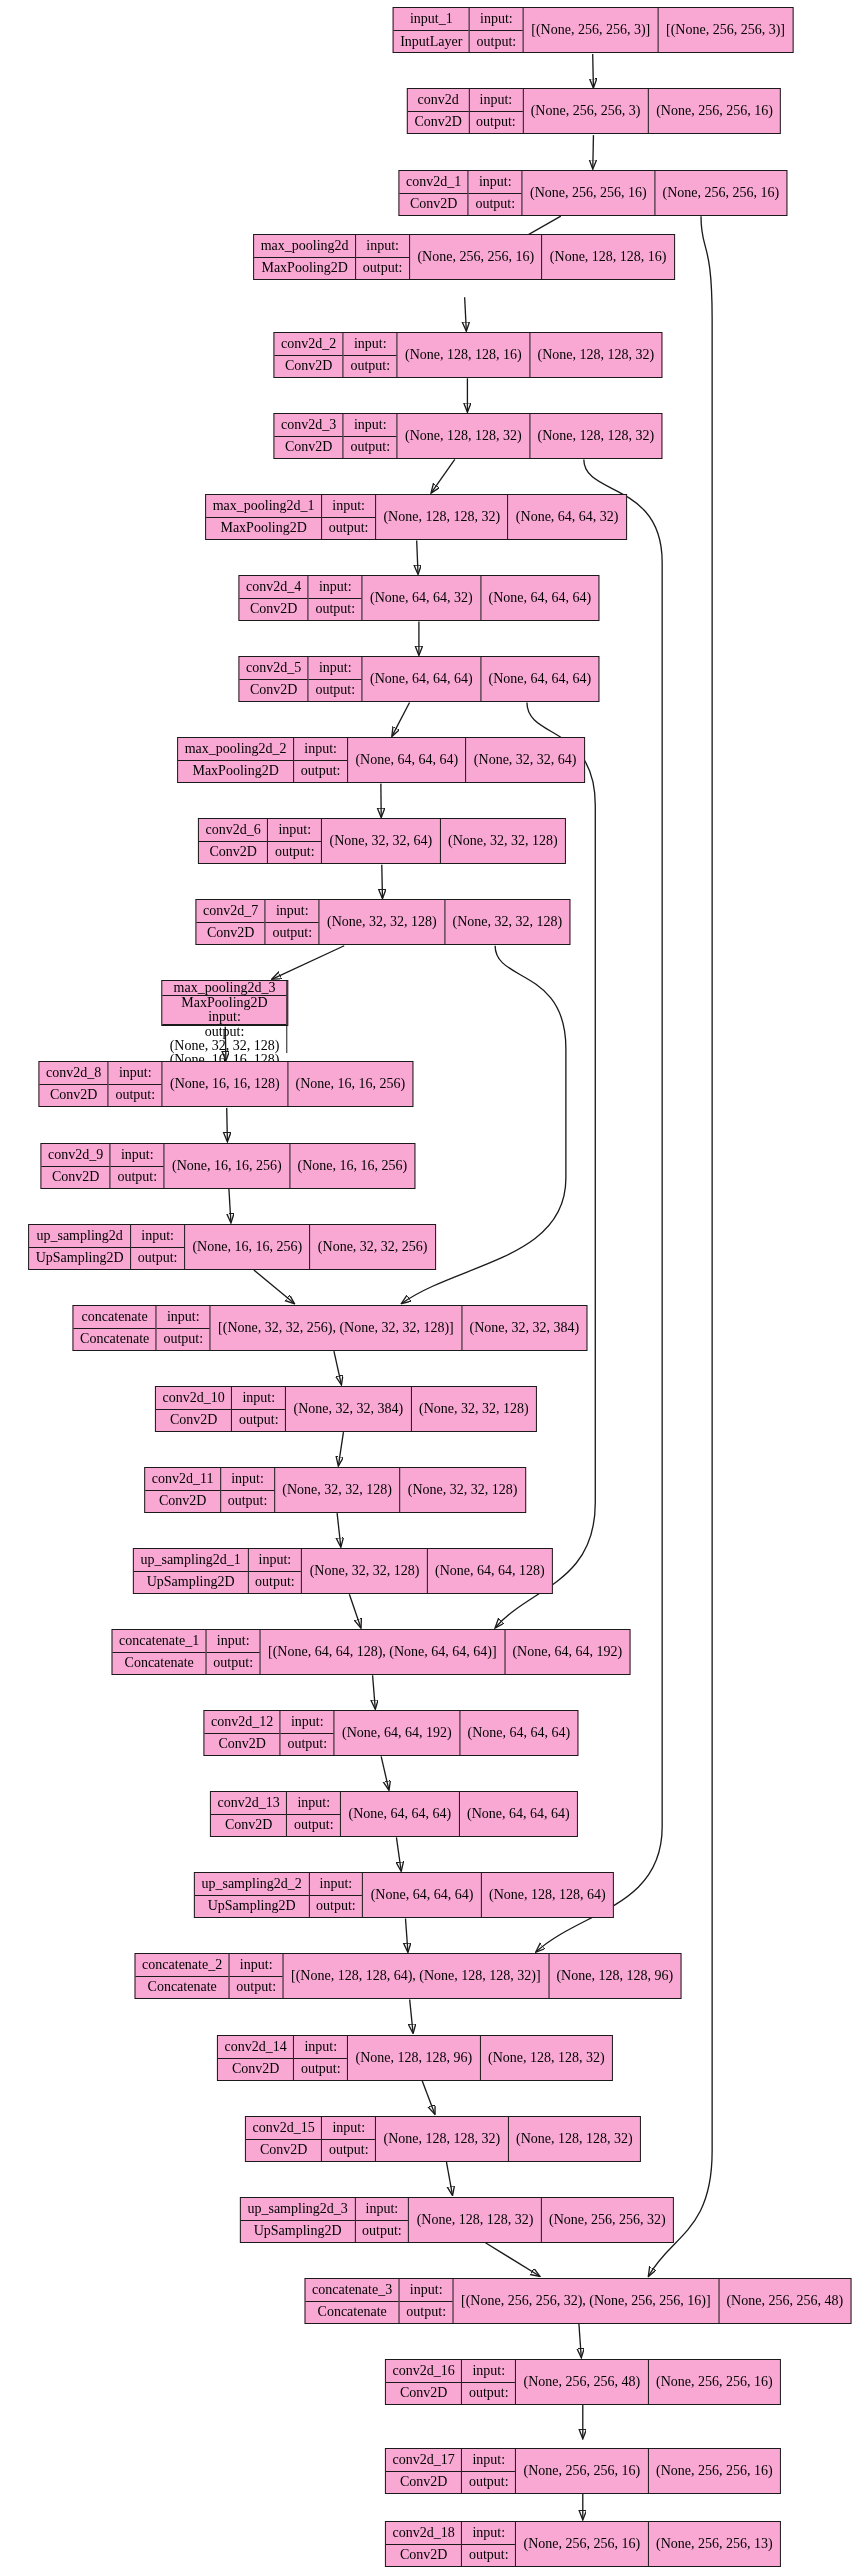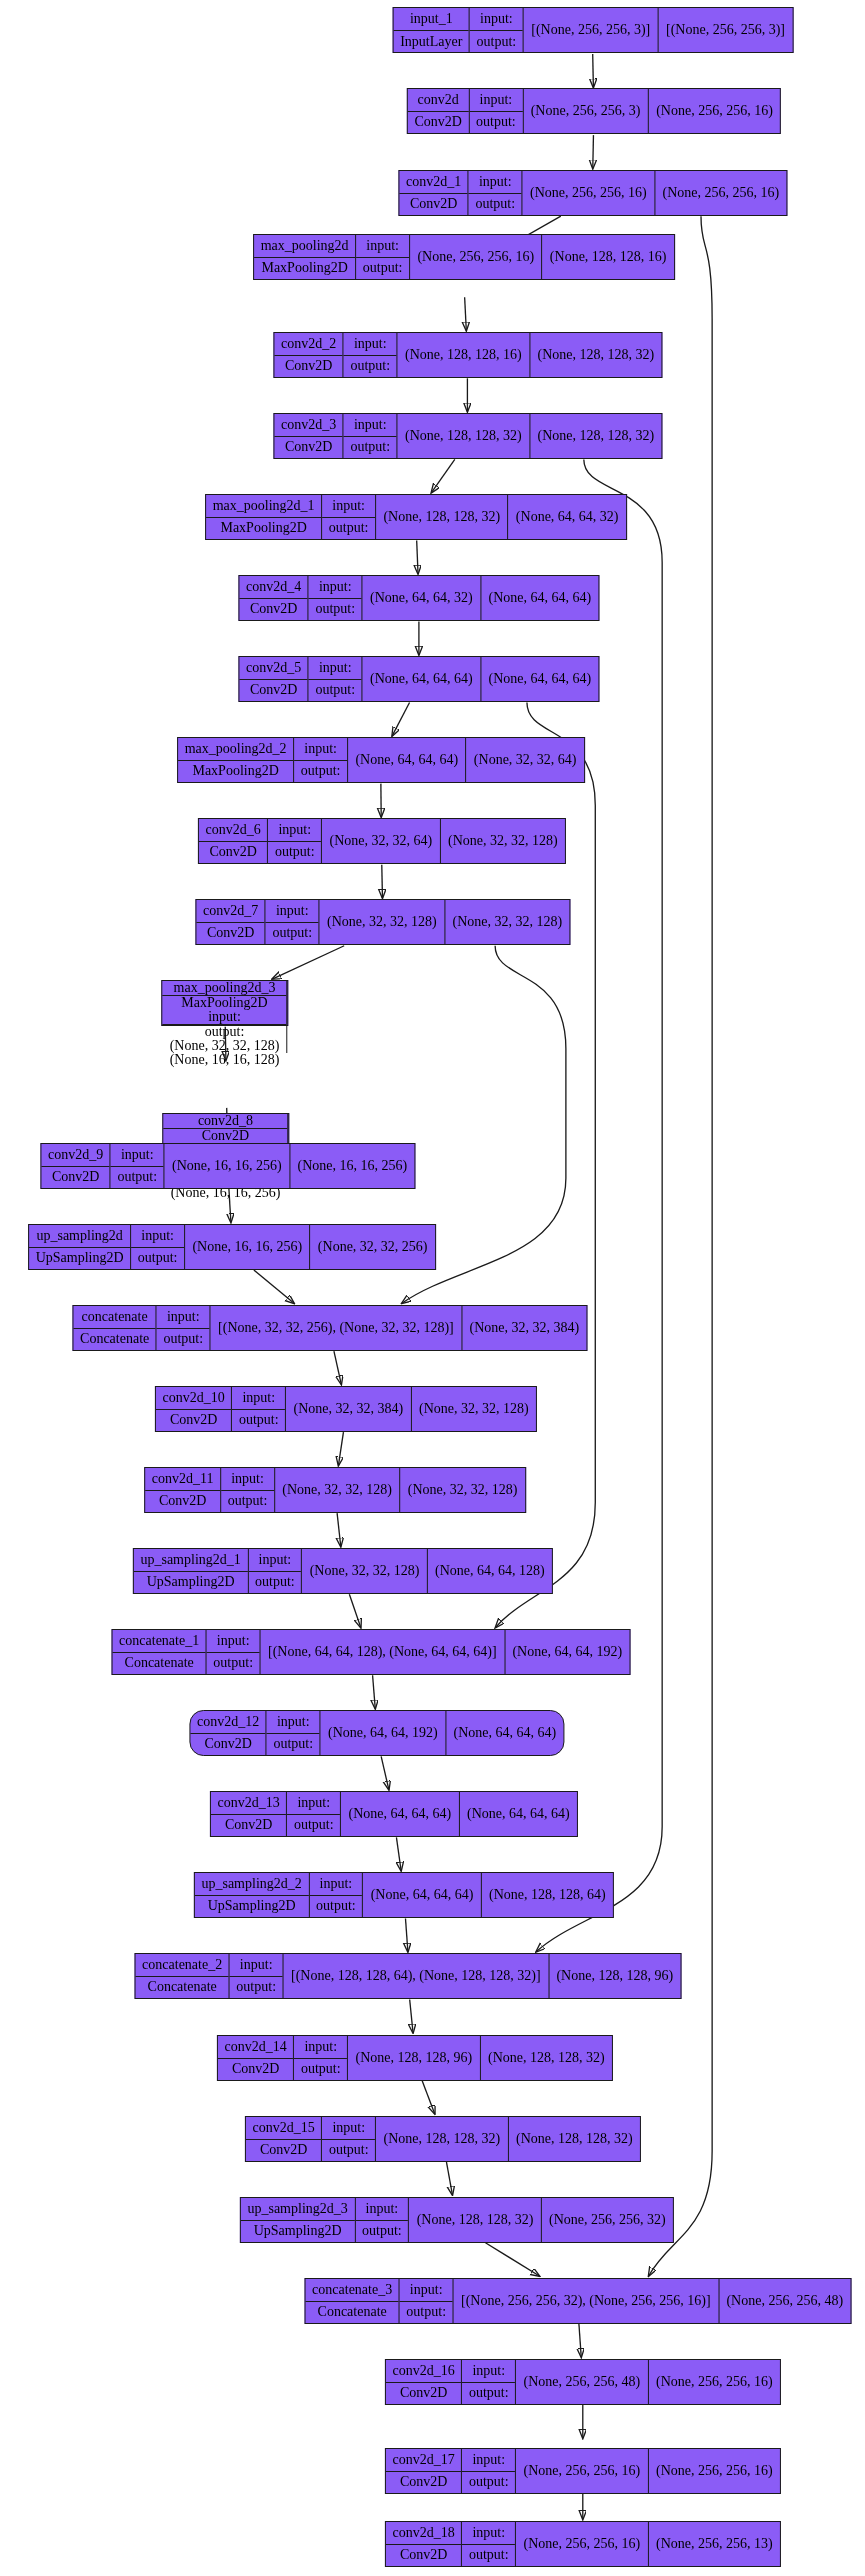--- a/index.html
+++ b/index.html
@@ -5,21 +5,21 @@
   html,body{margin:0;padding:0;background:#ffffff;}
   #graph{
     position:relative;width:865px;height:2576px;background:#ffffff;
     font-family:"Liberation Serif","DejaVu Serif",serif;color:#000000;
   }
   #edges{position:absolute;left:0;top:0;}
   #edges path{fill:none;stroke:#1a1a1a;stroke-width:1.8;}
   .node{
     position:absolute;transform:translateX(-50%);
     display:flex;align-items:stretch;height:46px;box-sizing:border-box;
-    border:1.5px solid #1a1a1a;background:#8b5cf6;white-space:nowrap;
+    border:1.5px solid #1a1a1a;background:#f9a8d4;white-space:nowrap;
     font-size:14px;line-height:1;
   }
   .col{display:flex;flex-direction:column;}
   .col .cell{flex:1;display:flex;align-items:center;justify-content:center;padding:0 6.6px;}
   .name-col{border-right:1.1px solid #1a1a1a;}
   .io-col{border-right:1.1px solid #1a1a1a;}
   .name-col .cell:first-child,.io-col .cell:first-child{border-bottom:1.1px solid #1a1a1a;}
   .shape{display:flex;align-items:center;padding:0 7.4px;}
   .shape.in{border-right:1.1px solid #1a1a1a;}
 </style>
@@ -218,21 +218,21 @@
       <div class="cell">max_pooling2d_3</div>
       <div class="cell">MaxPooling2D</div>
     </div>
     <div class="col io-col">
       <div class="cell">input:</div>
       <div class="cell">output:</div>
     </div>
     <div class="shape in">(None, 32, 32, 128)</div>
     <div class="shape out">(None, 16, 16, 128)</div>
   </div>
-    <div class="node" style="left: 226px; top: 1113px; flex-direction: column;">
+    <div class="node" style="left: 226px; top: 1061px;">
     <div class="col name-col">
       <div class="cell">conv2d_8</div>
       <div class="cell">Conv2D</div>
     </div>
     <div class="col io-col">
       <div class="cell">input:</div>
       <div class="cell">output:</div>
     </div>
     <div class="shape in">(None, 16, 16, 128)</div>
     <div class="shape out">(None, 16, 16, 256)</div>
@@ -314,21 +314,21 @@
       <div class="cell">concatenate_1</div>
       <div class="cell">Concatenate</div>
     </div>
     <div class="col io-col">
       <div class="cell">input:</div>
       <div class="cell">output:</div>
     </div>
     <div class="shape in">[(None, 64, 64, 128), (None, 64, 64, 64)]</div>
     <div class="shape out">(None, 64, 64, 192)</div>
   </div>
-    <div class="node" style="left: 377px; top: 1710px; border-radius: 14px;">
+    <div class="node" style="left: 391px; top: 1710px;">
     <div class="col name-col">
       <div class="cell">conv2d_12</div>
       <div class="cell">Conv2D</div>
     </div>
     <div class="col io-col">
       <div class="cell">input:</div>
       <div class="cell">output:</div>
     </div>
     <div class="shape in">(None, 64, 64, 192)</div>
     <div class="shape out">(None, 64, 64, 64)</div>

